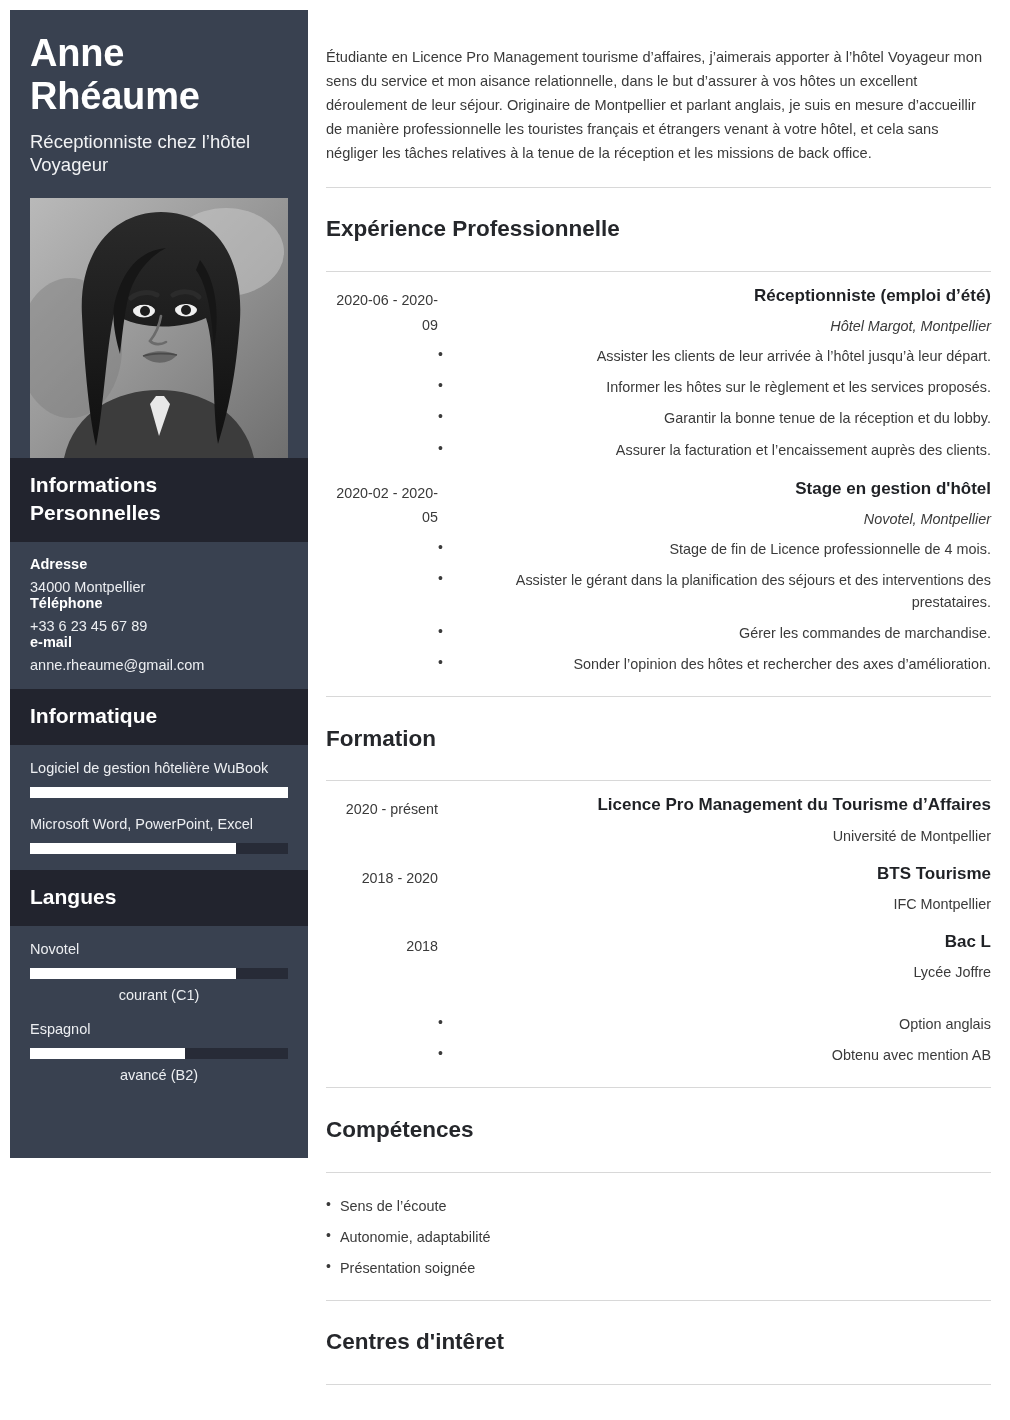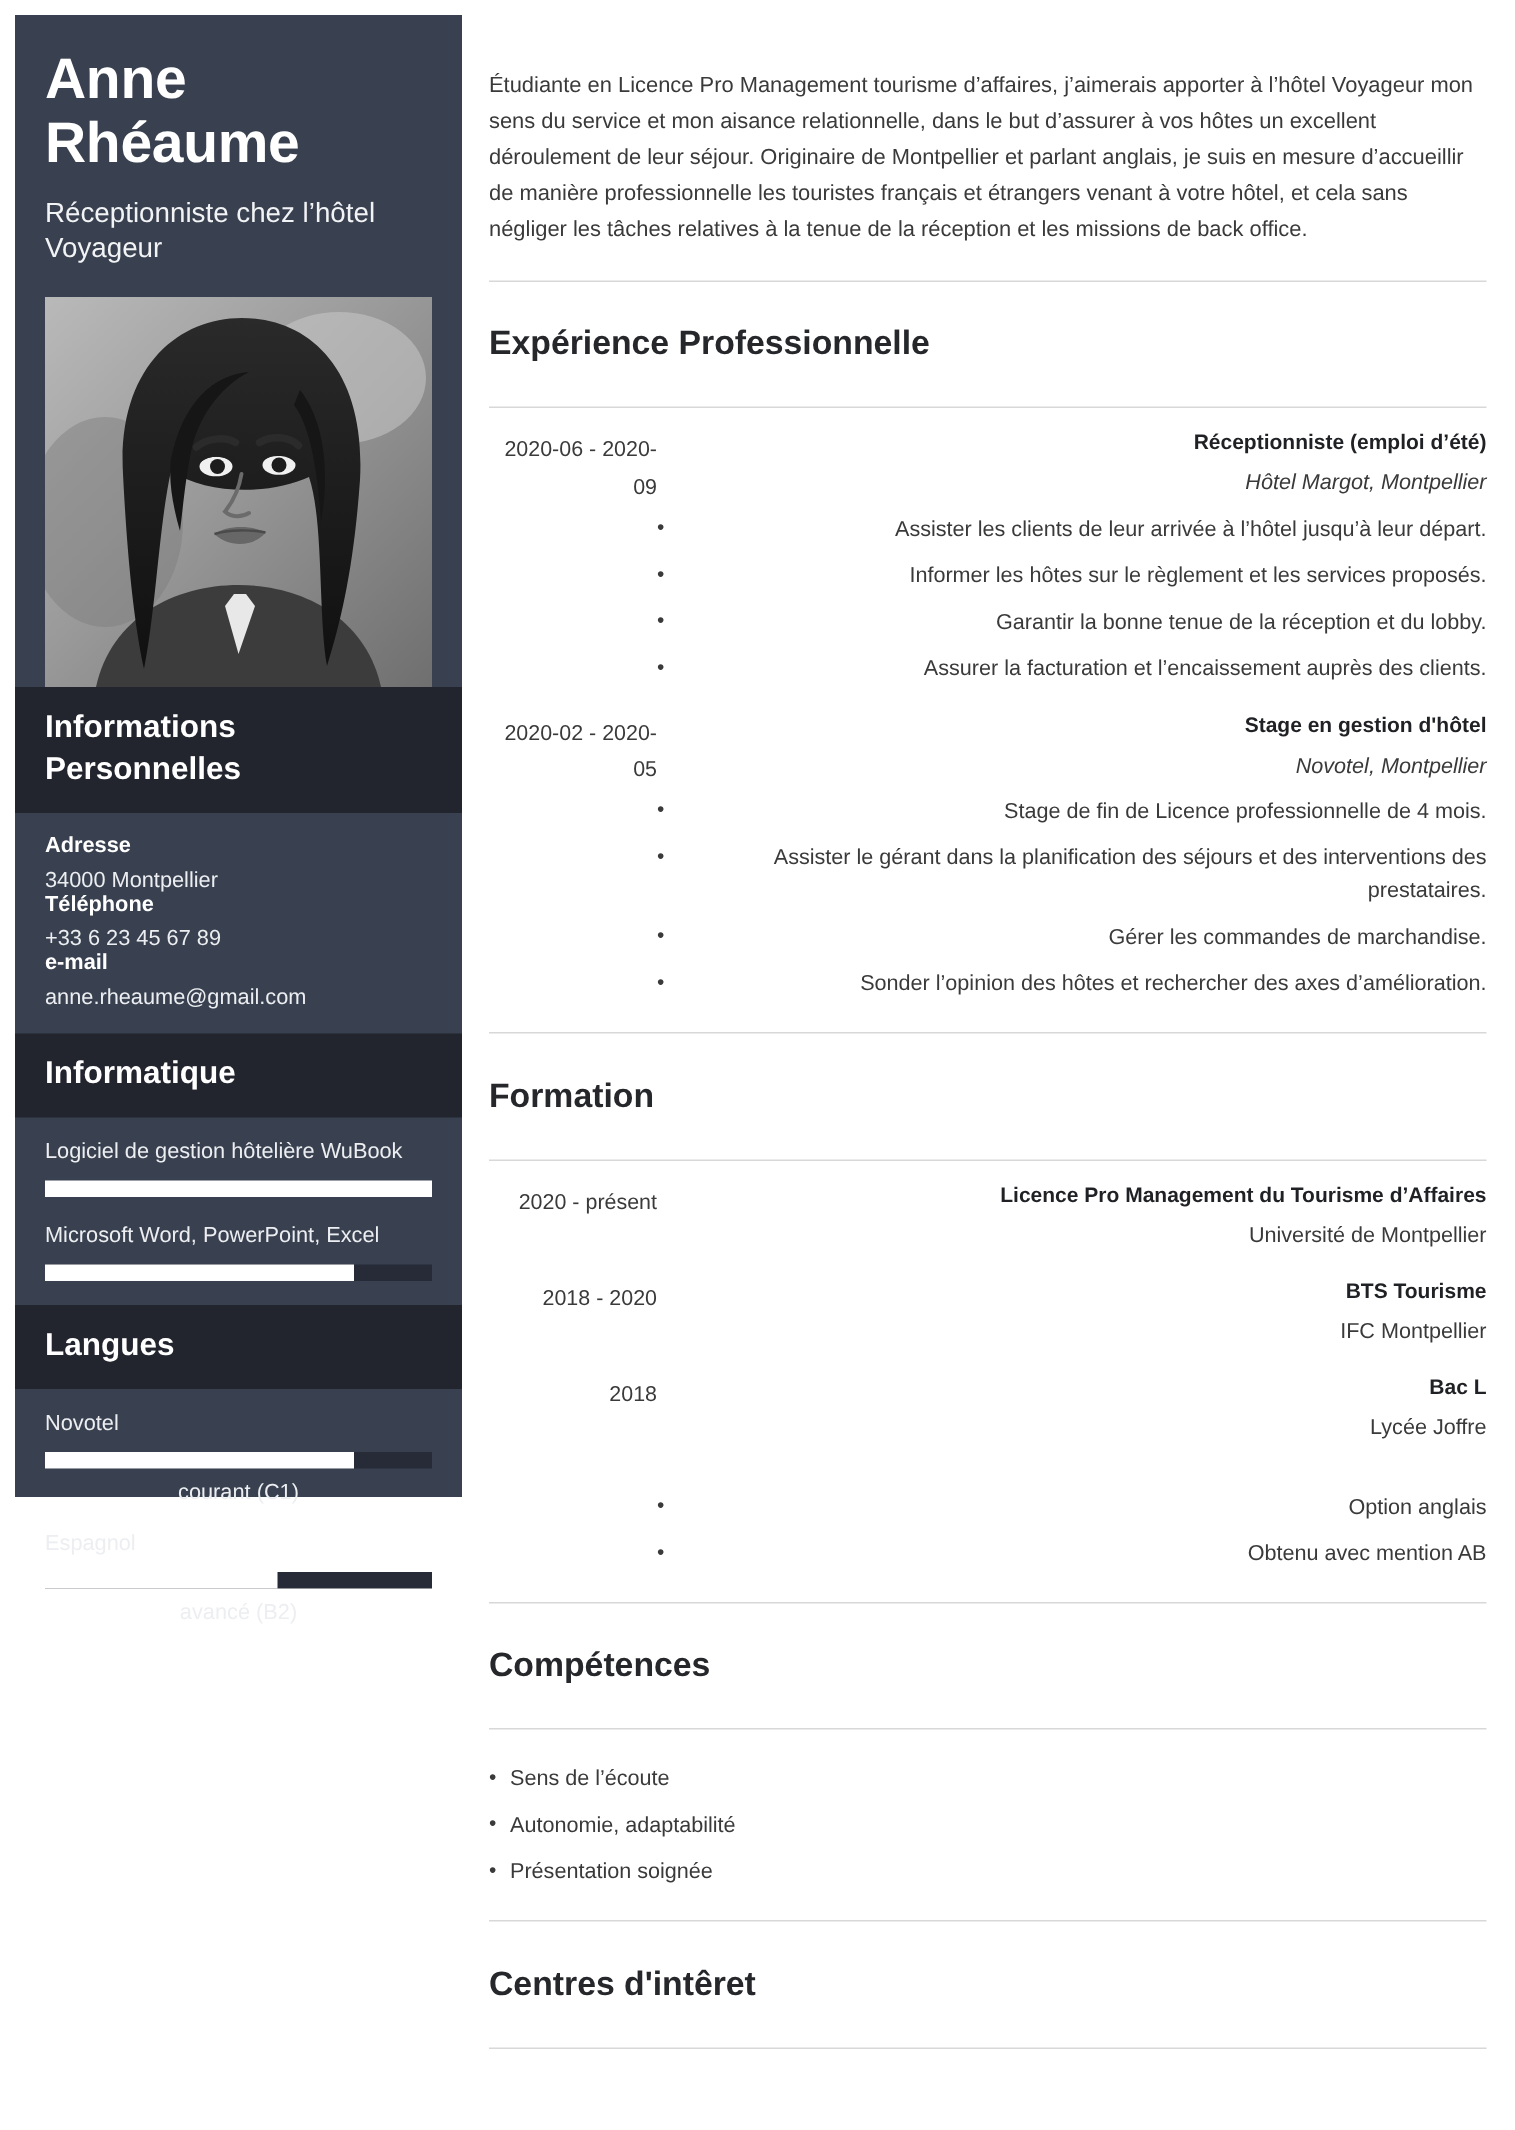--- a/index.html
+++ b/index.html
@@ -14,21 +14,21 @@
     overflow: hidden;
     position: relative;
   }
 
   
   .sidebar {
     position: absolute;
     left: 10px;
     top: 10px;
     width: 298px;
-    height: 988px;
+    height: 1148px;
     background: #394150;
     color: #ffffff;
   }
 
   .name {
     font-size: 38px;
     font-weight: bold;
     line-height: 1.14;
     letter-spacing: -0.2px;
     padding: 22px 20px 0 20px;
@@ -136,21 +136,21 @@
   .entry-dates {
     width: 112px;
     flex: 0 0 112px;
     font-size: 14.3px;
     color: #3a3a3a;
     line-height: 1.72;
     padding-top: 3px;
   }
   .entry-main { flex: 1 1 auto; }
   .entry-title {
-    font-size: 14px;
+    font-size: 17px;
     font-weight: bold;
     color: #1f2125;
     line-height: 1.3;
   }
   .entry-sub {
     font-size: 14.4px;
     font-style: italic;
     color: #3a3a3a;
     margin-top: 9px;
     line-height: 1.4;

